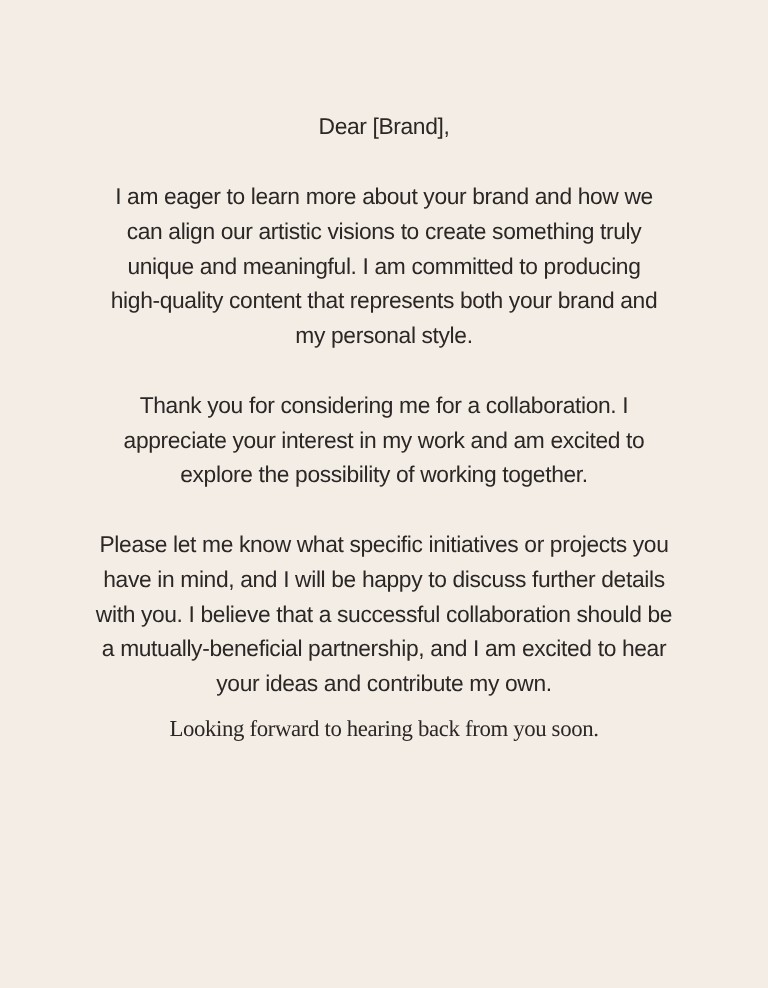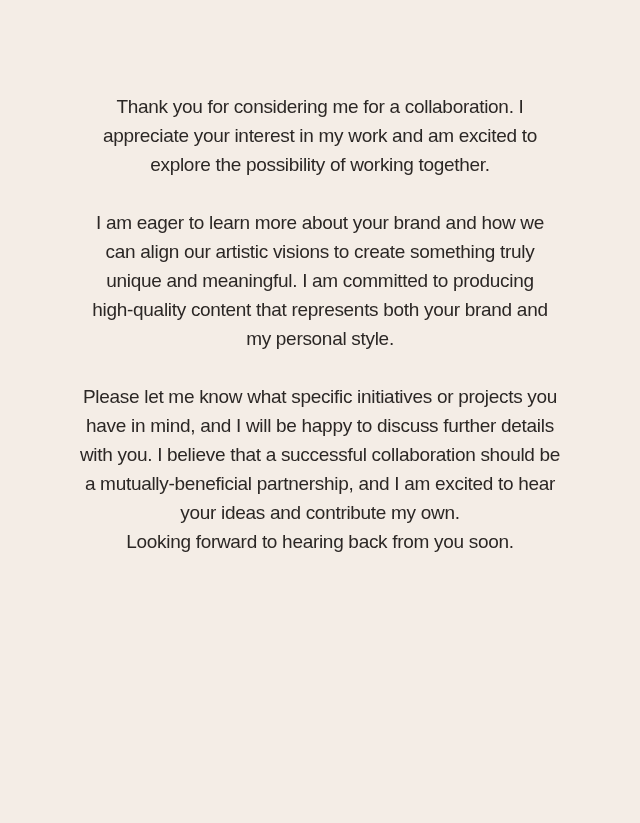--- a/index.html
+++ b/index.html
@@ -21,41 +21,43 @@
     line-height: 29px;
     letter-spacing: -0.3px;
     color: #2b2725;
     text-align: center;
   }
   .block {
     margin: 29px auto 0;
     white-space: pre-line;
   }
   .line {
-    margin: 0 auto;
+    margin: 8px auto;
     white-space: pre-line;
+    font-family: Liberation Serif, serif;
   }
   .letter > :first-child {
     margin-top: 0;
   }
 </style>
 </head>
 <body style="background: rgb(244, 237, 230);">
 
 <div class="letter" style="color: rgb(43, 39, 37);">
-
-  <div class="block">Thank you for considering me for a collaboration. I
-appreciate your interest in my work and am excited to
-explore the possibility of working together.</div>
+  <div class="block">Dear [Brand],</div>
 
   <div class="block">I am eager to learn more about your brand and how we
 can align our artistic visions to create something truly
 unique and meaningful. I am committed to producing
 high-quality content that represents both your brand and
 my personal style.</div>
+
+  <div class="block">Thank you for considering me for a collaboration. I
+appreciate your interest in my work and am excited to
+explore the possibility of working together.</div>
 
   <div class="block">Please let me know what specific initiatives or projects you
 have in mind, and I will be happy to discuss further details
 with you. I believe that a successful collaboration should be
 a mutually-beneficial partnership, and I am excited to hear
 your ideas and contribute my own.</div>
 
   <div class="line">Looking forward to hearing back from you soon.</div>
 
 

